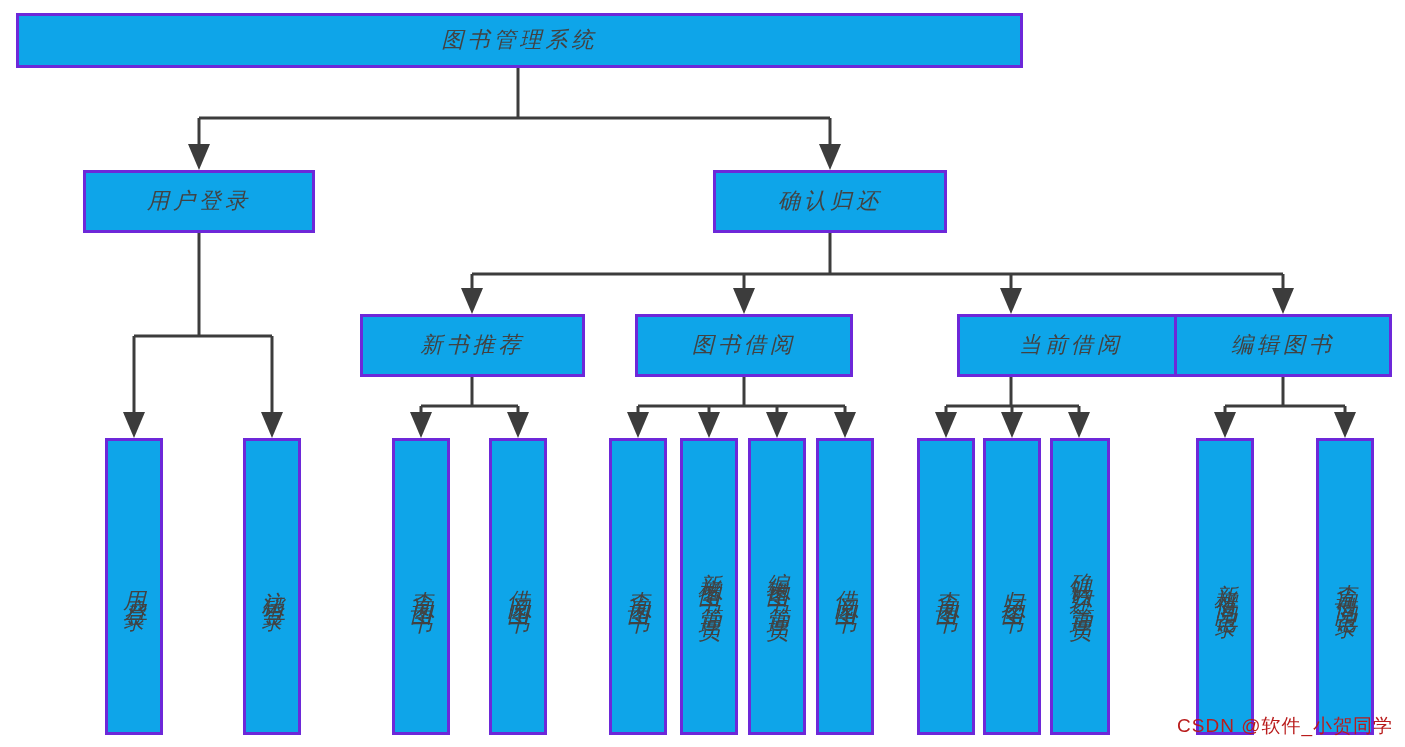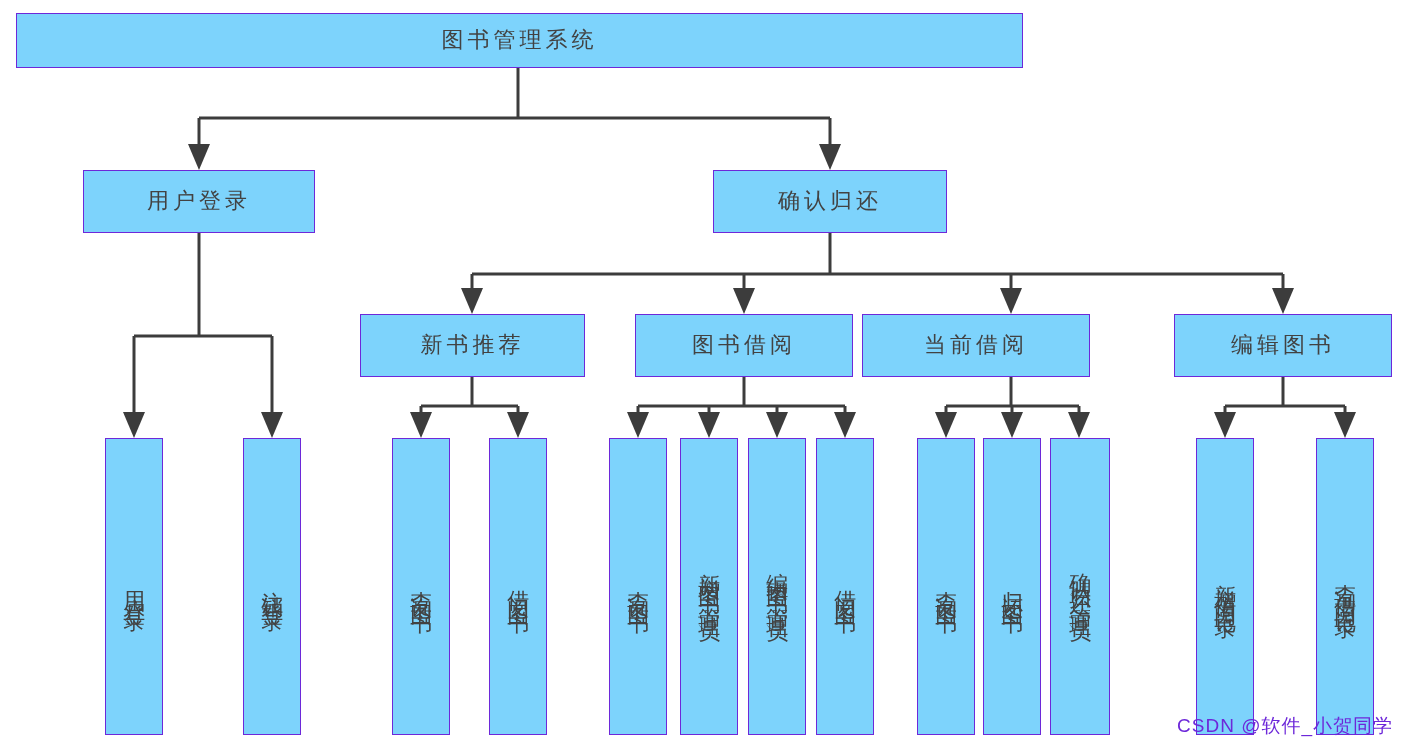--- a/index.html
+++ b/index.html
@@ -12,44 +12,45 @@
     overflow: hidden;
   }
   #connectors {
     position: absolute;
     left: 0; top: 0;
     width: 1405px; height: 747px;
   }
   .node {
     position: absolute;
     box-sizing: border-box;
-    border: 1px solid #6d28d9;
-    background: #7dd3fc;
+    border: 3px solid #6d28d9;
+    background: #0ea5e9;
     color: #424242;
     display: flex;
     align-items: center;
     justify-content: center;
     font-size: 22px;
     letter-spacing: 4px;
     text-align: center;
     line-height: 1.2;
+    font-style: italic;
   }
   .node--v {
     writing-mode: vertical-rl;
     text-orientation: mixed;
     letter-spacing: 7px;
     font-size: 22px;
   }
   .watermark {
     position: absolute;
     right: 12px;
     bottom: 8px;
     font-size: 19px;
     letter-spacing: 1px;
-    color: #6d28d9;
+    color: #b91c1c;
     z-index: 5;
     white-space: nowrap;
   }
 </style>
 </head>
 <body>
 
 <div id="canvas">
 
   <svg id="connectors" viewBox="0 0 1405 747" xmlns="http://www.w3.org/2000/svg">
@@ -107,21 +108,21 @@
       <polygon points="1334,412 1356,412 1345,438" fill="#3c3c3c"></polygon>
     </svg>
 
   <div class="node node--h" style="left:16px;top:13px;width:1007px;height:55px">图书管理系统</div>
 
   <div class="node node--h" style="left:83px;top:170px;width:232px;height:63px">用户登录</div>
   <div class="node node--h" style="left:713px;top:170px;width:234px;height:63px">确认归还</div>
 
   <div class="node node--h" style="left:360px;top:314px;width:225px;height:63px">新书推荐</div>
   <div class="node node--h" style="left:635px;top:314px;width:218px;height:63px">图书借阅</div>
-  <div class="node node--h" style="left:862px;top:314px;width:228px;height:63px">当前借阅</div>
+  <div class="node node--h" style="left:957px;top:314px;width:228px;height:63px">当前借阅</div>
   <div class="node node--h" style="left:1174px;top:314px;width:218px;height:63px">编辑图书</div>
 
   <div class="node node--v" style="left:105px;top:438px;width:58px;height:297px">用户登录</div>
   <div class="node node--v" style="left:243px;top:438px;width:58px;height:297px">注销登录</div>
 
   <div class="node node--v" style="left:392px;top:438px;width:58px;height:297px">查询图书</div>
   <div class="node node--v" style="left:489px;top:438px;width:58px;height:297px">借阅图书</div>
 
   <div class="node node--v" style="left:609px;top:438px;width:58px;height:297px">查询图书</div>
   <div class="node node--v" style="left:680px;top:438px;width:58px;height:297px">新增图书（管理员）</div>

